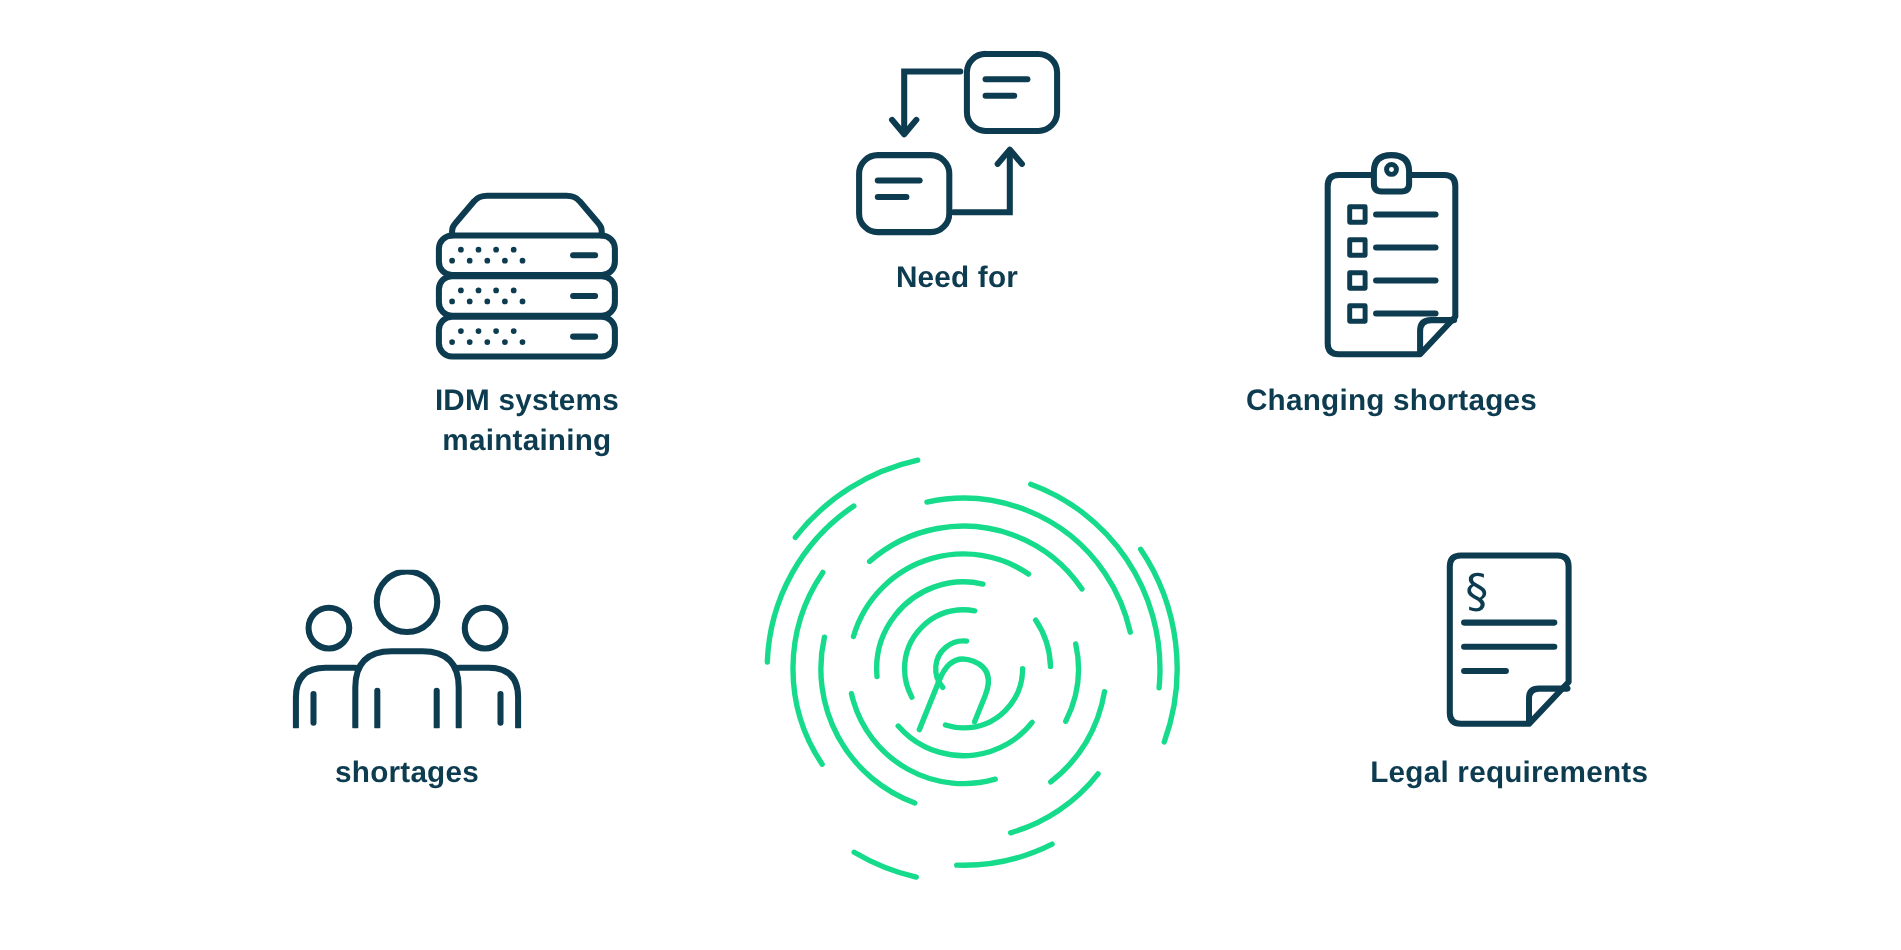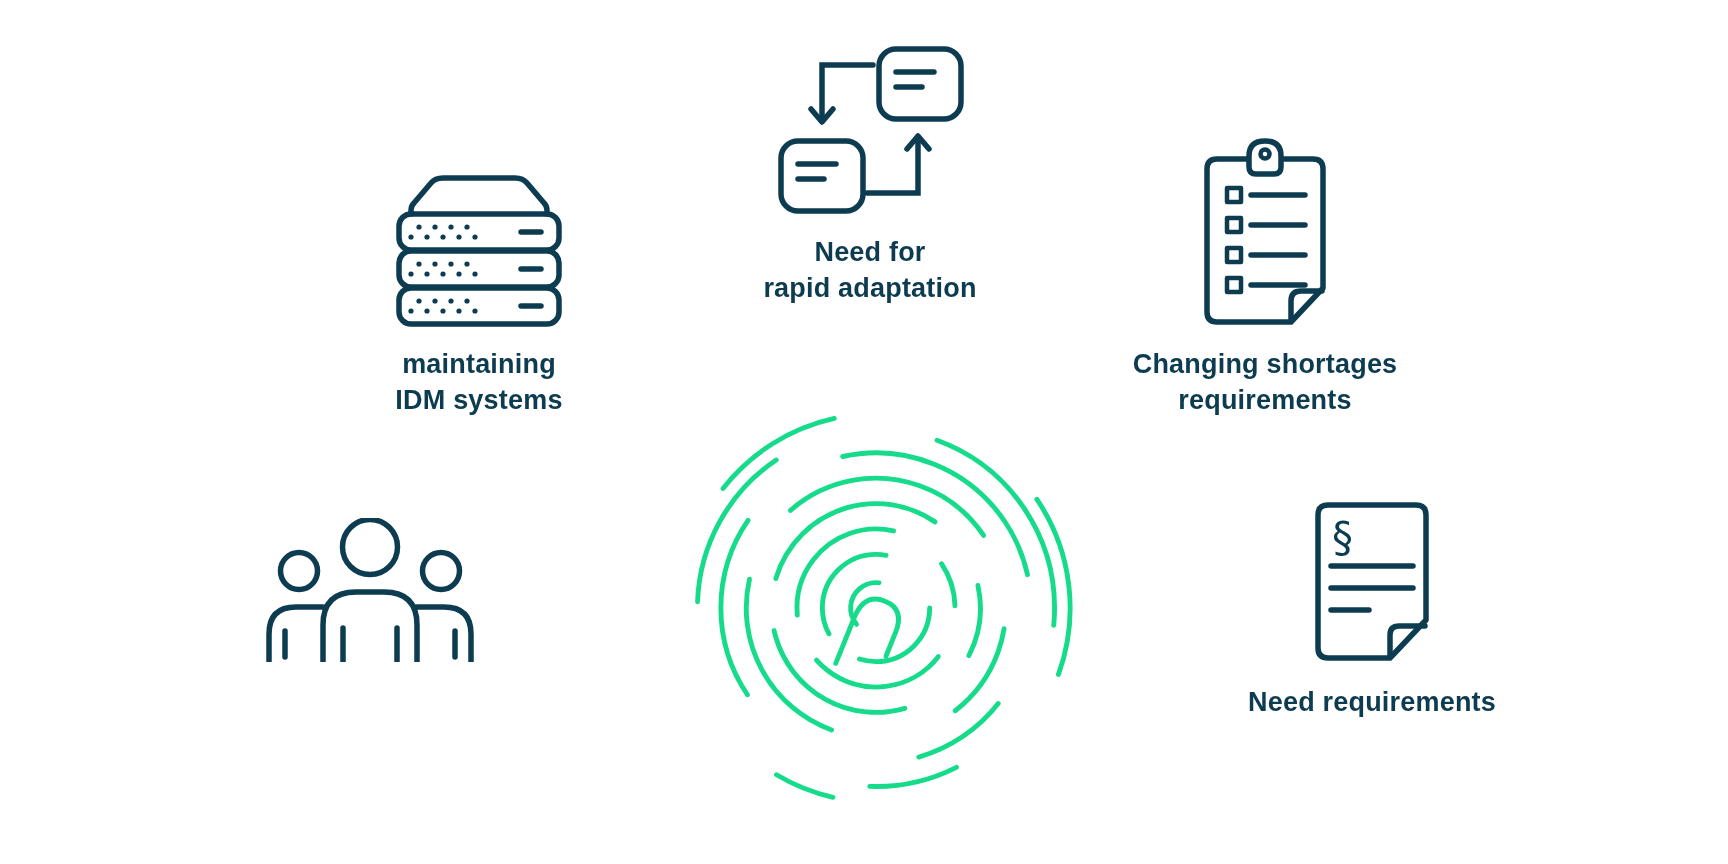--- a/index.html
+++ b/index.html
@@ -59,43 +59,42 @@
             <circle cx="48" cy="139" r="2.6"></circle>
             <circle cx="64" cy="139" r="2.6"></circle>
             <circle cx="80" cy="139" r="2.6"></circle>
         </g>
         <path d="M 126 60 H 146"></path>
           <path d="M 126 97 H 146"></path>
           <path d="M 126 134 H 146"></path>
       </svg>
     </div>
     <div class="label" style="left:309px; top:346px;">
+      <div>IDM systems</div>
       <div>maintaining</div>
-      <div>IDM systems</div>
     </div>
   </div>
 
   <div class="group">
     <div class="icon" style="left:775px; top:45px;">
       <svg width="190" height="170" viewBox="0 0 190 170" fill="none" stroke="currentColor" stroke-width="5.5" stroke-linecap="round" stroke-linejoin="round">
         <rect x="104" y="4" width="82" height="70" rx="17"></rect>
         <path d="M 121 27 H 159"></path>
           <path d="M 121 42 H 147"></path>
         <rect x="6" y="96" width="82" height="70" rx="17"></rect>
         <path d="M 23 119 H 61"></path>
           <path d="M 23 134 H 49"></path>
         <path d="M 98 20 H 47 V 74" stroke-linejoin="miter"></path>
         <path d="M 36 64 L 47 77 L 58 64"></path>
         <path d="M 92 148 H 143 V 94" stroke-linejoin="miter"></path>
         <path d="M 132 104 L 143 91 L 154 104"></path>
       </svg>
     </div>
     <div class="label" style="left:700px; top:234px;">
       <div>Need for</div>
-      <div>rapid adaptation</div>
     </div>
   </div>
 
   <div class="group">
     <div class="icon" style="left:1197px; top:138px;">
       <svg width="136" height="192" viewBox="0 0 136 192" fill="none" stroke="currentColor" stroke-width="5.5" stroke-linecap="round" stroke-linejoin="round">
         <path d="M 20 21 H 116 Q 126 21 126 31 V 150 L 94 184 H 20 Q 10 184 10 174 V 31 Q 10 21 20 21 Z"></path>
         <path d="M 94 183 V 163 Q 94 153 104 153 H 125"></path>
         <path d="M 52 29 V 18 Q 52 3 68 3 Q 84 3 84 18 V 29 Q 84 36 77 36 H 59 Q 52 36 52 29 Z" fill="#ffffff"></path>
         <circle cx="68" cy="16" r="4.5" fill="#ffffff" stroke-width="4.5"></circle>
@@ -104,56 +103,56 @@
         <rect x="30" y="80" width="14" height="14" stroke-width="4.5"></rect>
           <path d="M 54 87 H 108"></path>
         <rect x="30" y="110" width="14" height="14" stroke-width="4.5"></rect>
           <path d="M 54 117 H 108"></path>
         <rect x="30" y="140" width="14" height="14" stroke-width="4.5"></rect>
           <path d="M 54 147 H 108"></path>
       </svg>
     </div>
     <div class="label" style="left:1095px; top:346px;">
       <div>Changing shortages</div>
-      <div>requirements</div>
     </div>
   </div>
 
   <div class="group">
     <div class="icon" style="left:262px; top:518px;">
       <svg width="216" height="144" viewBox="0 0 216 144" fill="none" stroke="currentColor" stroke-width="5.5" stroke-linecap="round" stroke-linejoin="round">
         <circle cx="37" cy="53" r="18.5"></circle>
         <circle cx="179" cy="53" r="18.5"></circle>
         <path d="M 7 143 V 116 Q 7 89 34 89 H 60 Q 74 89 81 97"></path>
         <path d="M 209 143 V 116 Q 209 89 182 89 H 156 Q 142 89 135 97"></path>
         <path d="M 23 113 V 139"></path>
         <path d="M 193 113 V 139"></path>
         <path d="M 61 143 V 107 Q 61 74 94 74 H 122 Q 155 74 155 107 V 143" fill="#ffffff"></path>
         <circle cx="108" cy="29" r="27.5" fill="#ffffff"></circle>
         <path d="M 81 110 V 143"></path>
         <path d="M 135 110 V 143"></path>
       </svg>
     </div>
     <div class="label" style="left:200px; top:684px;">
+      <div>shortages</div>
     </div>
   </div>
 
   <div class="group">
     <div class="icon" style="left:1312px; top:500px;">
       <svg width="120" height="164" viewBox="0 0 120 164" fill="none" stroke="currentColor" stroke-width="5.5" stroke-linecap="round" stroke-linejoin="round">
         <path d="M 16 5 H 104 Q 114 5 114 15 V 120 L 78 158 H 16 Q 6 158 6 148 V 15 Q 6 5 16 5 Z"></path>
         <path d="M 78 157 V 135 Q 78 126 87 126 H 113"></path>
         <text x="20" y="52" font-size="42" font-family="'DejaVu Sans', sans-serif" fill="currentColor" stroke="none">§</text>
         <path d="M 19 66 H 101"></path>
         <path d="M 19 88 H 101"></path>
         <path d="M 19 110 H 57"></path>
       </svg>
     </div>
     <div class="label" style="left:1202px; top:684px;">
-      <div>Need requirements</div>
+      <div>Legal requirements</div>
     </div>
   </div>
 
   <div class="logo" style="left:676px; top:408px;">
     <svg width="400" height="400" viewBox="-5 -5 410 410" fill="none" stroke="currentColor" stroke-width="5" stroke-linecap="round">
       <path d="M 183 268 V 218 Q 183 190 206 190 Q 228 190 228 216 V 242" transform="rotate(22 200 200)"></path>
       <circle cx="200" cy="200" r="26" pathLength="100" stroke-dasharray="38 62" transform="rotate(140 200 200)"></circle>
       <circle cx="200" cy="200" r="55" pathLength="100" stroke-dasharray="30 12 36 22" transform="rotate(0 200 200)"></circle>
       <circle cx="200" cy="200" r="81" pathLength="100" stroke-dasharray="28 10 30 12 9 11" transform="rotate(38 200 200)"></circle>
       <circle cx="200" cy="200" r="107" pathLength="100" stroke-dasharray="26 8 30 12 11 13" transform="rotate(74 200 200)"></circle>

